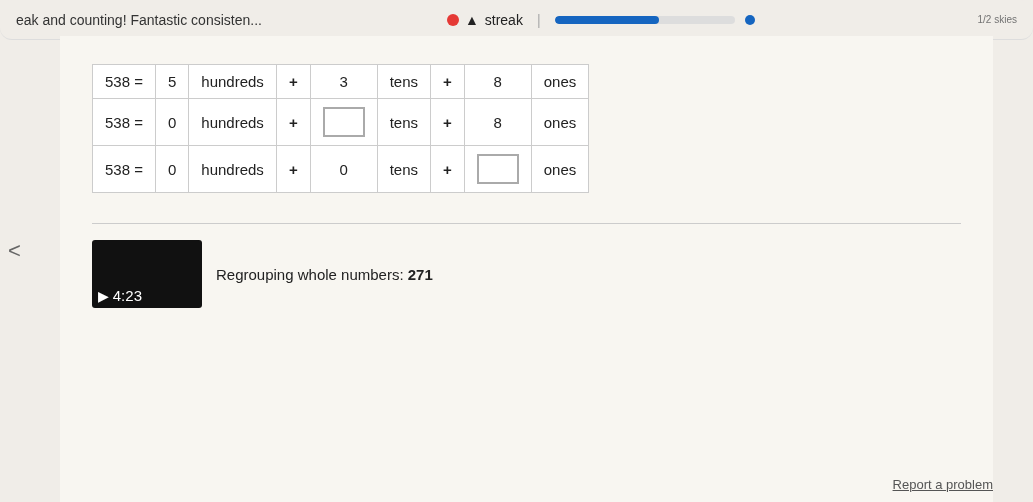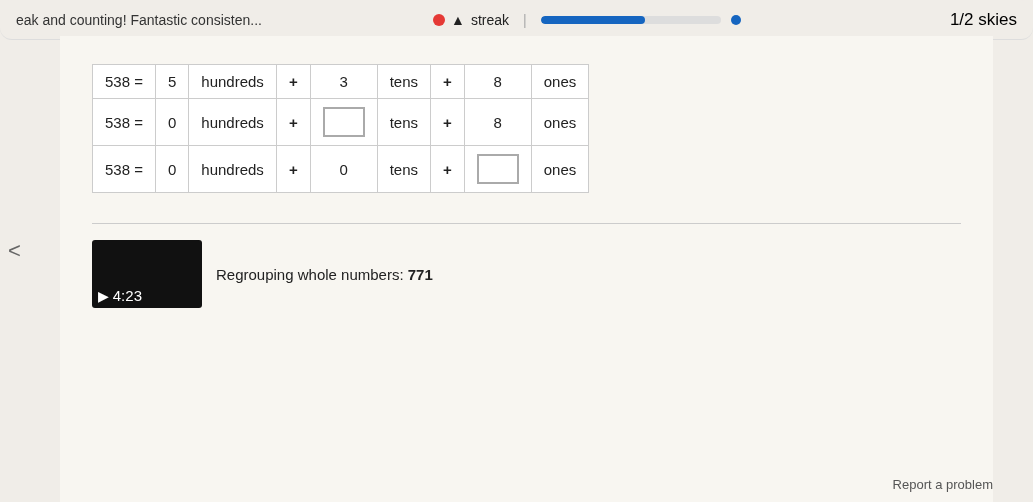--- a/index.html
+++ b/index.html
@@ -50,22 +50,22 @@
       border-radius: 4px;
       overflow: hidden;
       margin-left: 8px;
     }
     .progress-bar-fill {
       height: 100%;
       background: #1565c0;
       border-radius: 4px;
     }
     .top-bar-right {
-      font-size: 17px;
-      color: #000000;
+      font-size: 10px;
+      color: #737373;
       margin-left: 38px;
     }
 
     
     .left-chevron {
       position: absolute;
       left: 8px;
       top: 50%;
       transform: translateY(-50%);
       font-size: 22px;
@@ -182,20 +182,21 @@
       font-weight: bold;
     }
 
     
     .report-link {
       position: absolute;
       bottom: 10px;
       right: 40px;
       font-size: 13px;
       color: #555;
+      text-decoration: underline;
       cursor: pointer;
     }
   </style>
 </head>
 <body>
 
 <div class="top-bar">
   <span class="top-bar-left">eak and counting! Fantastic consisten...</span>
   <div class="top-bar-center">
     <span class="streak-dot"></span>
@@ -265,18 +266,18 @@
 
   <hr class="divider">
 
 
   <div class="related-item">
     <div class="video-thumb">
       <span class="play-icon">▶</span>
       <span class="video-duration">4:23</span>
     </div>
     <span class="related-title">
-      <span>Regrouping whole numbers: </span><strong>771</strong>
+      <span>Regrouping whole numbers: </span><strong>271</strong>
     </span>
   </div>
 </div>
 
 <div class="report-link">Report a problem</div>
 
 </body></html>

